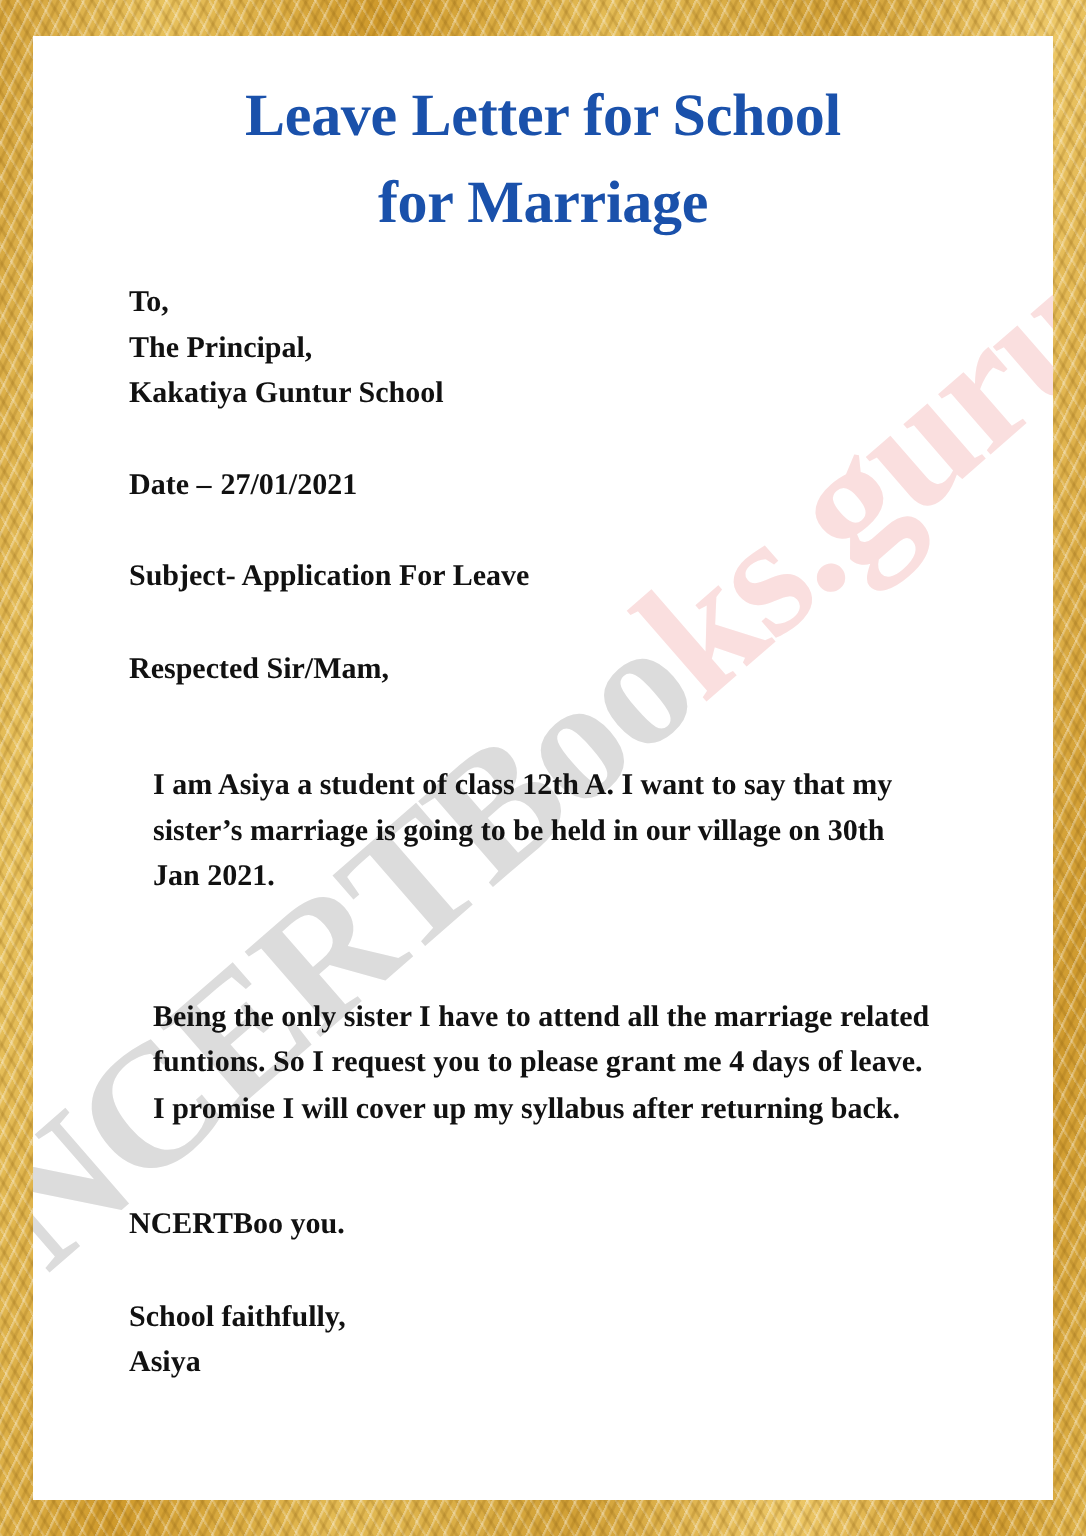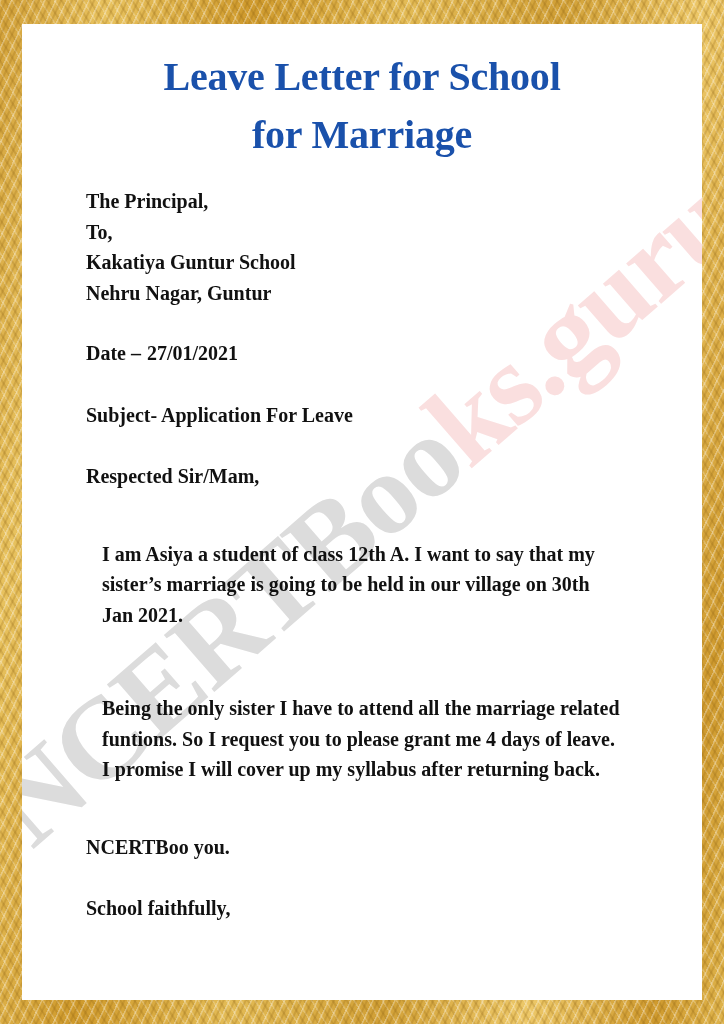--- a/index.html
+++ b/index.html
@@ -128,24 +128,23 @@
     <div class="content">
 
       <h1 class="title">
         <span class="title-line">Leave Letter for School</span>
         <span class="title-line">for  Marriage</span>
       </h1>
 
       <div class="body-block">
 
         <div>
+          <div class="addr-line">To,</div>
           <div class="addr-line">The Principal,</div>
-          <div class="addr-line">To,</div>
           <div class="addr-line">Kakatiya Guntur School</div>
-          <div class="addr-line">Nehru Nagar, Guntur</div>
         </div>
 
         <div class="gap-sm"></div>
 
         <div class="date-row">
           <span>Date –</span><span class="date-value">27/01/2021</span>
         </div>
 
         <div class="gap-md"></div>
 
@@ -163,17 +162,18 @@
 
         <p class="para">Being the only sister I have to attend all the marriage related funtions. So I request you to please grant me 4 days of leave. I promise I will cover up my syllabus after returning back.</p>
 
         <div class="gap-md"></div>
 
         <div class="bold-line">NCERTBoo you.</div>
 
         <div class="gap-md"></div>
 
         <div class="bold-line">School faithfully,</div>
+        <div class="bold-line">Asiya</div>
 
       </div>
     </div>
   </div>
 </div>
 
 </body></html>

